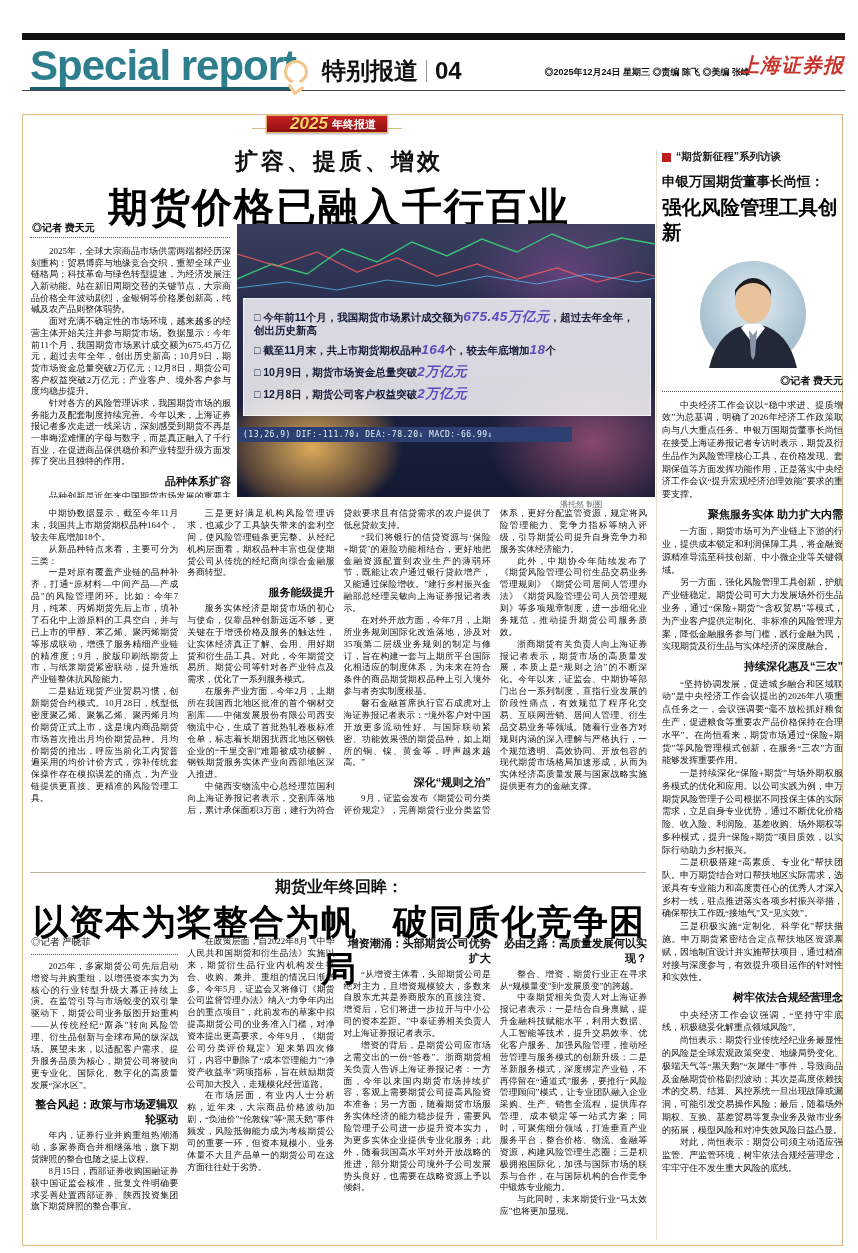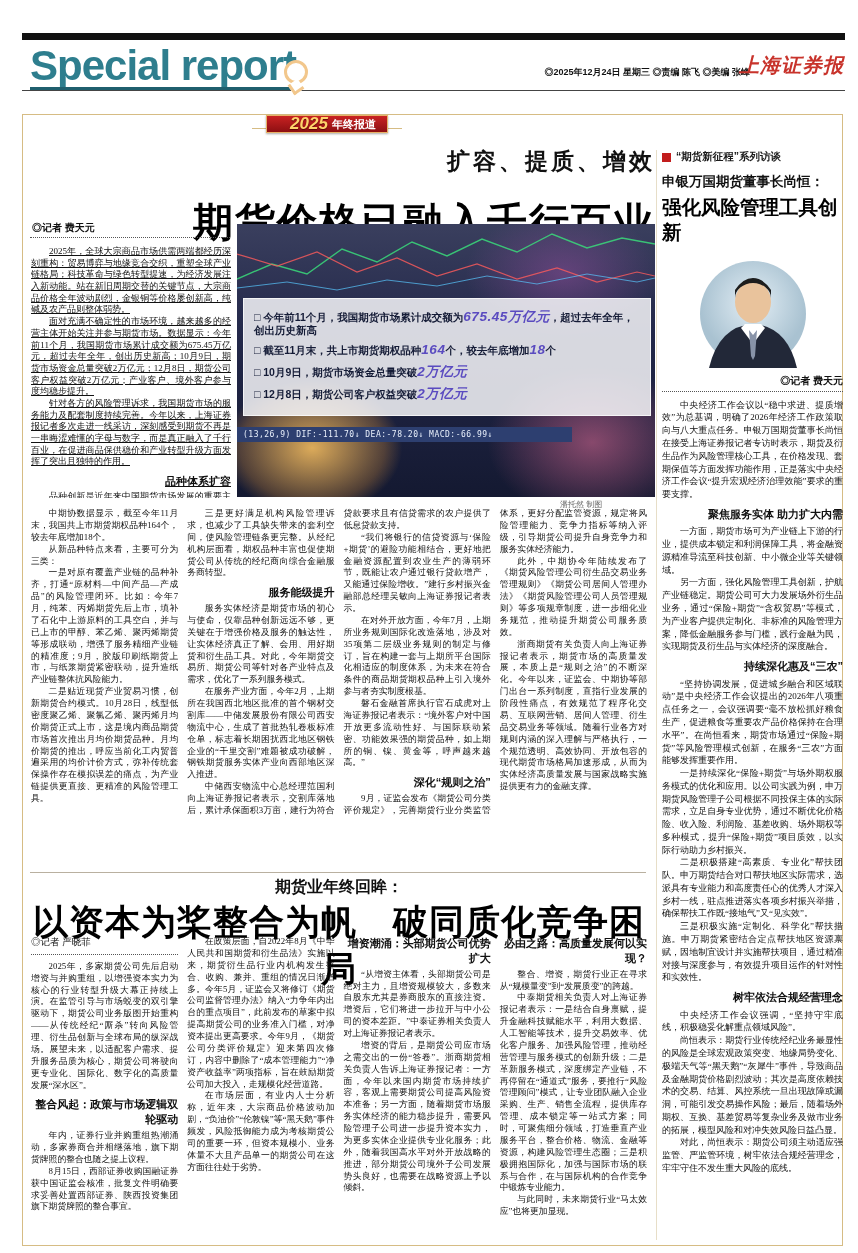--- a/index.html
+++ b/index.html
@@ -34,36 +34,36 @@
   .banner { position:absolute; left:266px; top:115px; width:122px; height:18px; z-index:4;
             background:linear-gradient(180deg,#c92222,#8d0f12); border:1px solid #e7b268;
             display:flex; align-items:center; justify-content:center; gap:4px; box-shadow:0 1px 2px rgba(0,0,0,.35);padding-left:12px; }
   .banner .yr { font-family:"Liberation Sans", sans-serif; font-weight:900; font-style:italic;
                 font-size:17px; color:#ffd36b; text-shadow:0 1px 1px #5d0606; }
   .banner .lb { font-family:"Liberation Sans", sans-serif; font-weight:bold; font-size:11px; color:#fff; }
   .banner-tick-l { position:absolute; left:252px; top:128px; width:14px; height:1px; background:#d6bc84; }
   .banner-tick-r { position:absolute; left:388px; top:128px; width:14px; height:1px; background:#d6bc84; }
 
   
-  .main-head { position:absolute; left:23px; top:146px; width:632px; text-align:right; }
+  .main-head { position:absolute; left:23px; top:146px; width:632px; text-align:center; }
   .kicker { font-family:"Liberation Sans", sans-serif; font-weight:bold; font-size:23px; color:#111; letter-spacing:3px; }
   .headline { font-family:"Liberation Sans", sans-serif; font-weight:900; font-size:40px; color:#000;
-              letter-spacing:2px; margin-top:18px; }
+              letter-spacing:2px; margin-top:3px; }
   .byline { font-family:"Liberation Sans", sans-serif; font-weight:bold; font-size:10px; color:#111;text-align:right; }
   .main-byline { position:absolute; left:32px; top:221px; }
   .main-byline-rule { position:absolute; left:30px; top:237px; width:200px; border-bottom:1px dotted #555; }
 
   
   .bodytext p { margin:0; text-indent:2em; text-align:justify; }
   .flow-head { font-family:"Liberation Sans", sans-serif; font-weight:bold; font-size:11px;
                margin:6px 0 3px; break-after:avoid; text-indent:0;text-align:right; }
   .flow-byline { font-family:"Liberation Sans", sans-serif; font-weight:normal; font-size:9.5px;
                  border-bottom:1px dotted #555; padding-bottom:5px; margin-bottom:6px; text-indent:0; }
   .left-col { position:absolute; left:31px; top:246px; width:200px; height:252px; overflow:hidden;
-              font-size:9px; line-height:1.3;text-decoration:underline; }
+              font-size:9px; line-height:1.3; }
   .main-flow { position:absolute; left:31px; top:508px; width:616px; height:362px; overflow:hidden;
                column-count:4; column-gap:9px; font-size:8.8px; line-height:1.35; }
 
   
   .photo { position:absolute; left:237px; top:224px; width:418px; height:273px; overflow:hidden;
            background:
              radial-gradient(120px 90px at 18% 82%, rgba(255,196,96,.85), rgba(255,170,60,.25) 60%, transparent 75%),
              radial-gradient(150px 110px at 85% 80%, rgba(226,108,150,.55), transparent 70%),
              radial-gradient(140px 90px at 78% 18%, rgba(150,80,160,.5), transparent 70%),
              linear-gradient(180deg,#3a3f5e 0%, #23284a 40%, #141931 100%); }
@@ -105,20 +105,25 @@
 </head>
 <body>
 
 <div class="page">
 
   <div class="topbar"></div>
   <div class="wordmark">Special report</div>
   <div class="wordmark-underline"></div>
   <div class="header-hairline"></div>
   <div class="bubble"></div>
+  <div class="zh-topic">
+    <span>特别报道</span>
+    <span class="sep"></span>
+    <span>04</span>
+  </div>
   <div class="dateline">◎2025年12月24日 星期三 ◎责编 陈飞 ◎美编 张峰</div>
   <div class="masthead">上海证券报</div>
 
   <div class="frame"></div>
   <div class="vsep"></div>
   <div class="banner-tick-l"></div>
   <div class="banner-tick-r"></div>
 
   <div class="banner">
     <span class="yr">2025</span>

